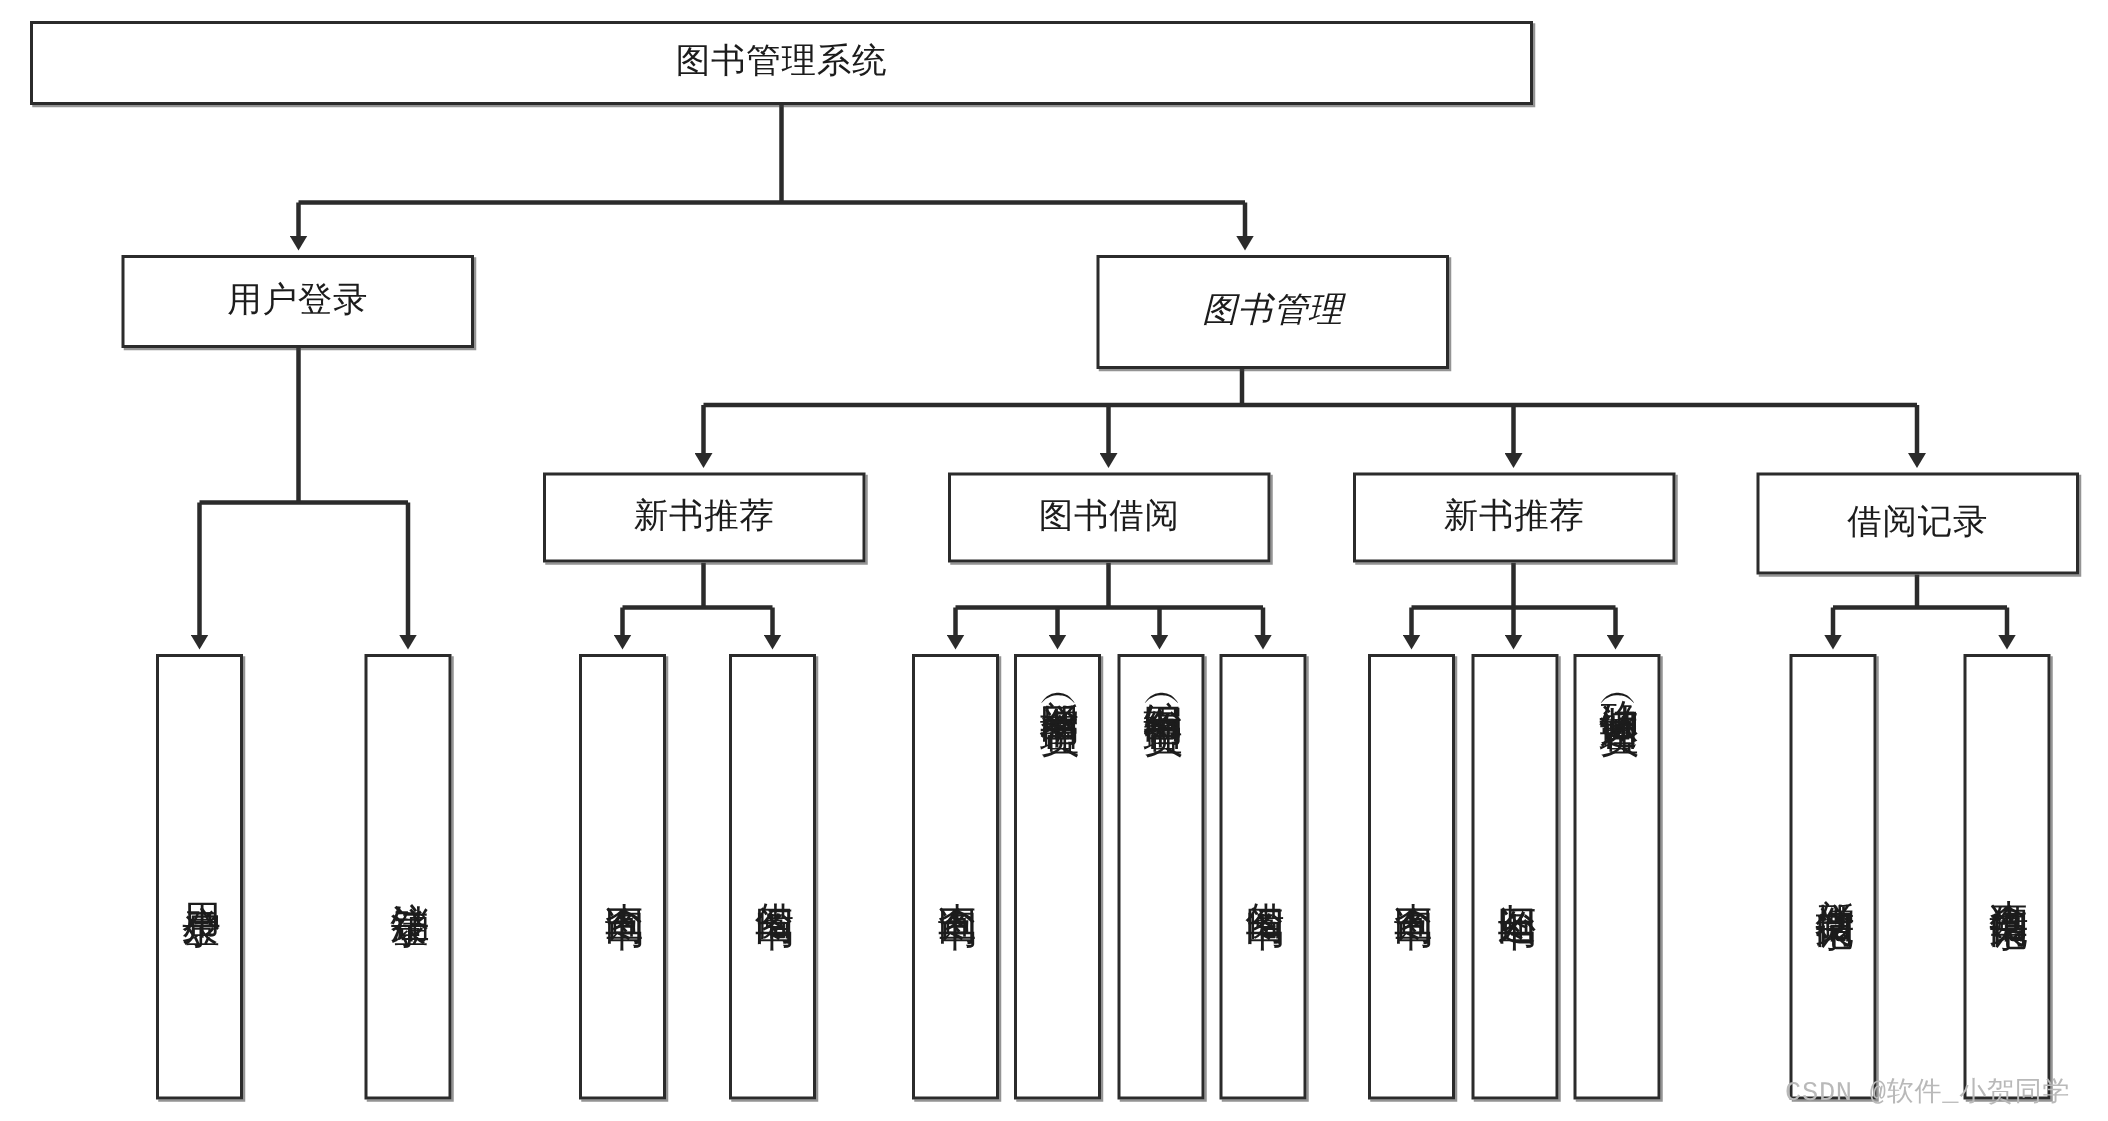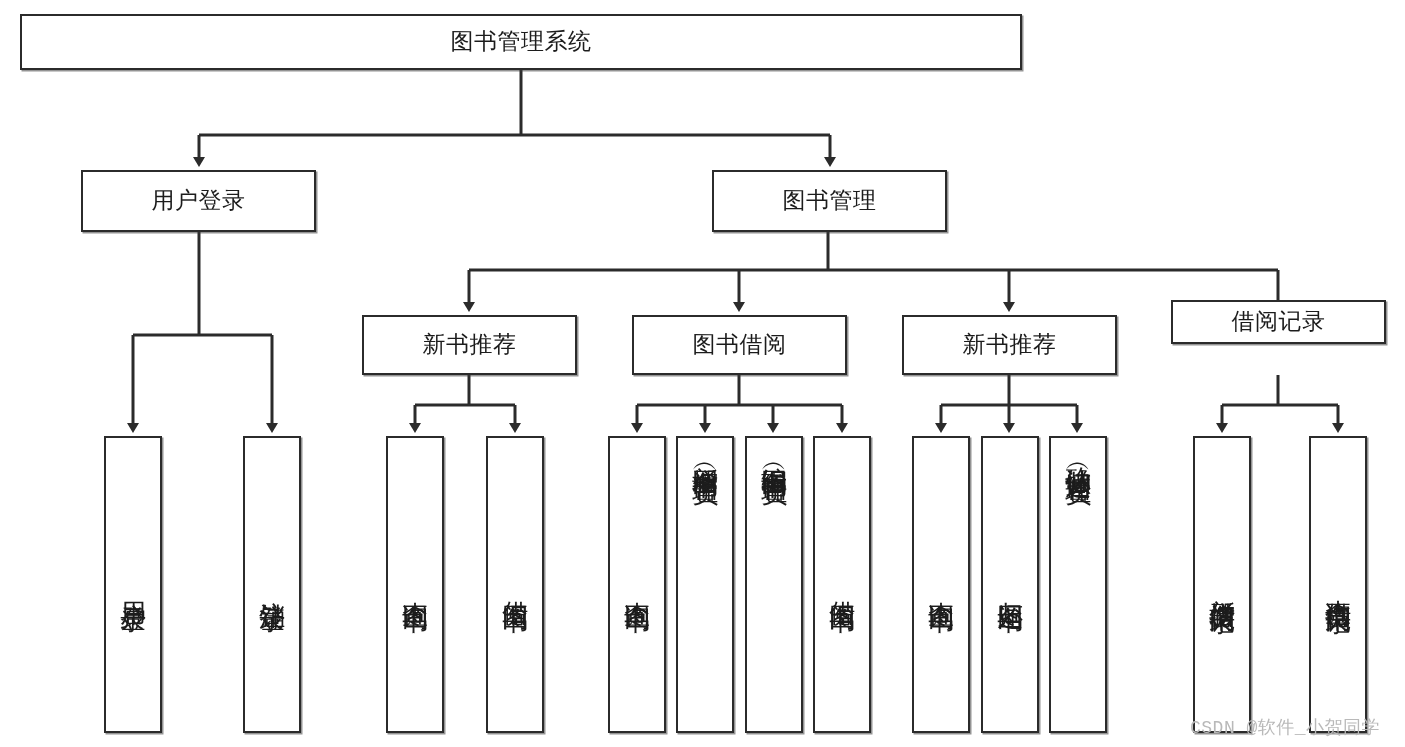--- a/index.html
+++ b/index.html
@@ -137,34 +137,34 @@
     </g>
   </svg>
 
   <div class="node root horiz" style="left:20px; top:14px; width:1002px; height:56px;">
     <span class="label">图书管理系统</span>
   </div>
 
   <div class="node horiz" style="left:81px; top:170px; width:235px; height:62px;">
     <span class="label">用户登录</span>
   </div>
-  <div class="node horiz" style="left:712px; top:170px; width:235px; height:62px;">
+  <div class="node horiz" style="left:731px; top:170px; width:235px; height:76px;font-style:italic;">
     <span class="label">图书管理</span>
   </div>
 
   <div class="node horiz" style="left:362px; top:315px; width:215px; height:60px;align-items:center;">
     <span class="label">新书推荐</span>
   </div>
   <div class="node horiz" style="left:632px; top:315px; width:215px; height:60px;">
     <span class="label">图书借阅</span>
   </div>
   <div class="node horiz" style="left:902px; top:315px; width:215px; height:60px;">
     <span class="label">新书推荐</span>
   </div>
-  <div class="node horiz" style="left:1171px; top:300px; width:215px; height:44px;">
+  <div class="node horiz" style="left:1171px; top:315px; width:215px; height:68px;">
     <span class="label">借阅记录</span>
   </div>
 
   <div class="node vert" style="left:104px; top:436px; width:58px; height:297px;">
     <span class="label">用户登录</span>
   </div>
   <div class="node vert" style="left:243px; top:436px; width:58px; height:297px;">
     <span class="label">注销登录</span>
   </div>
 

